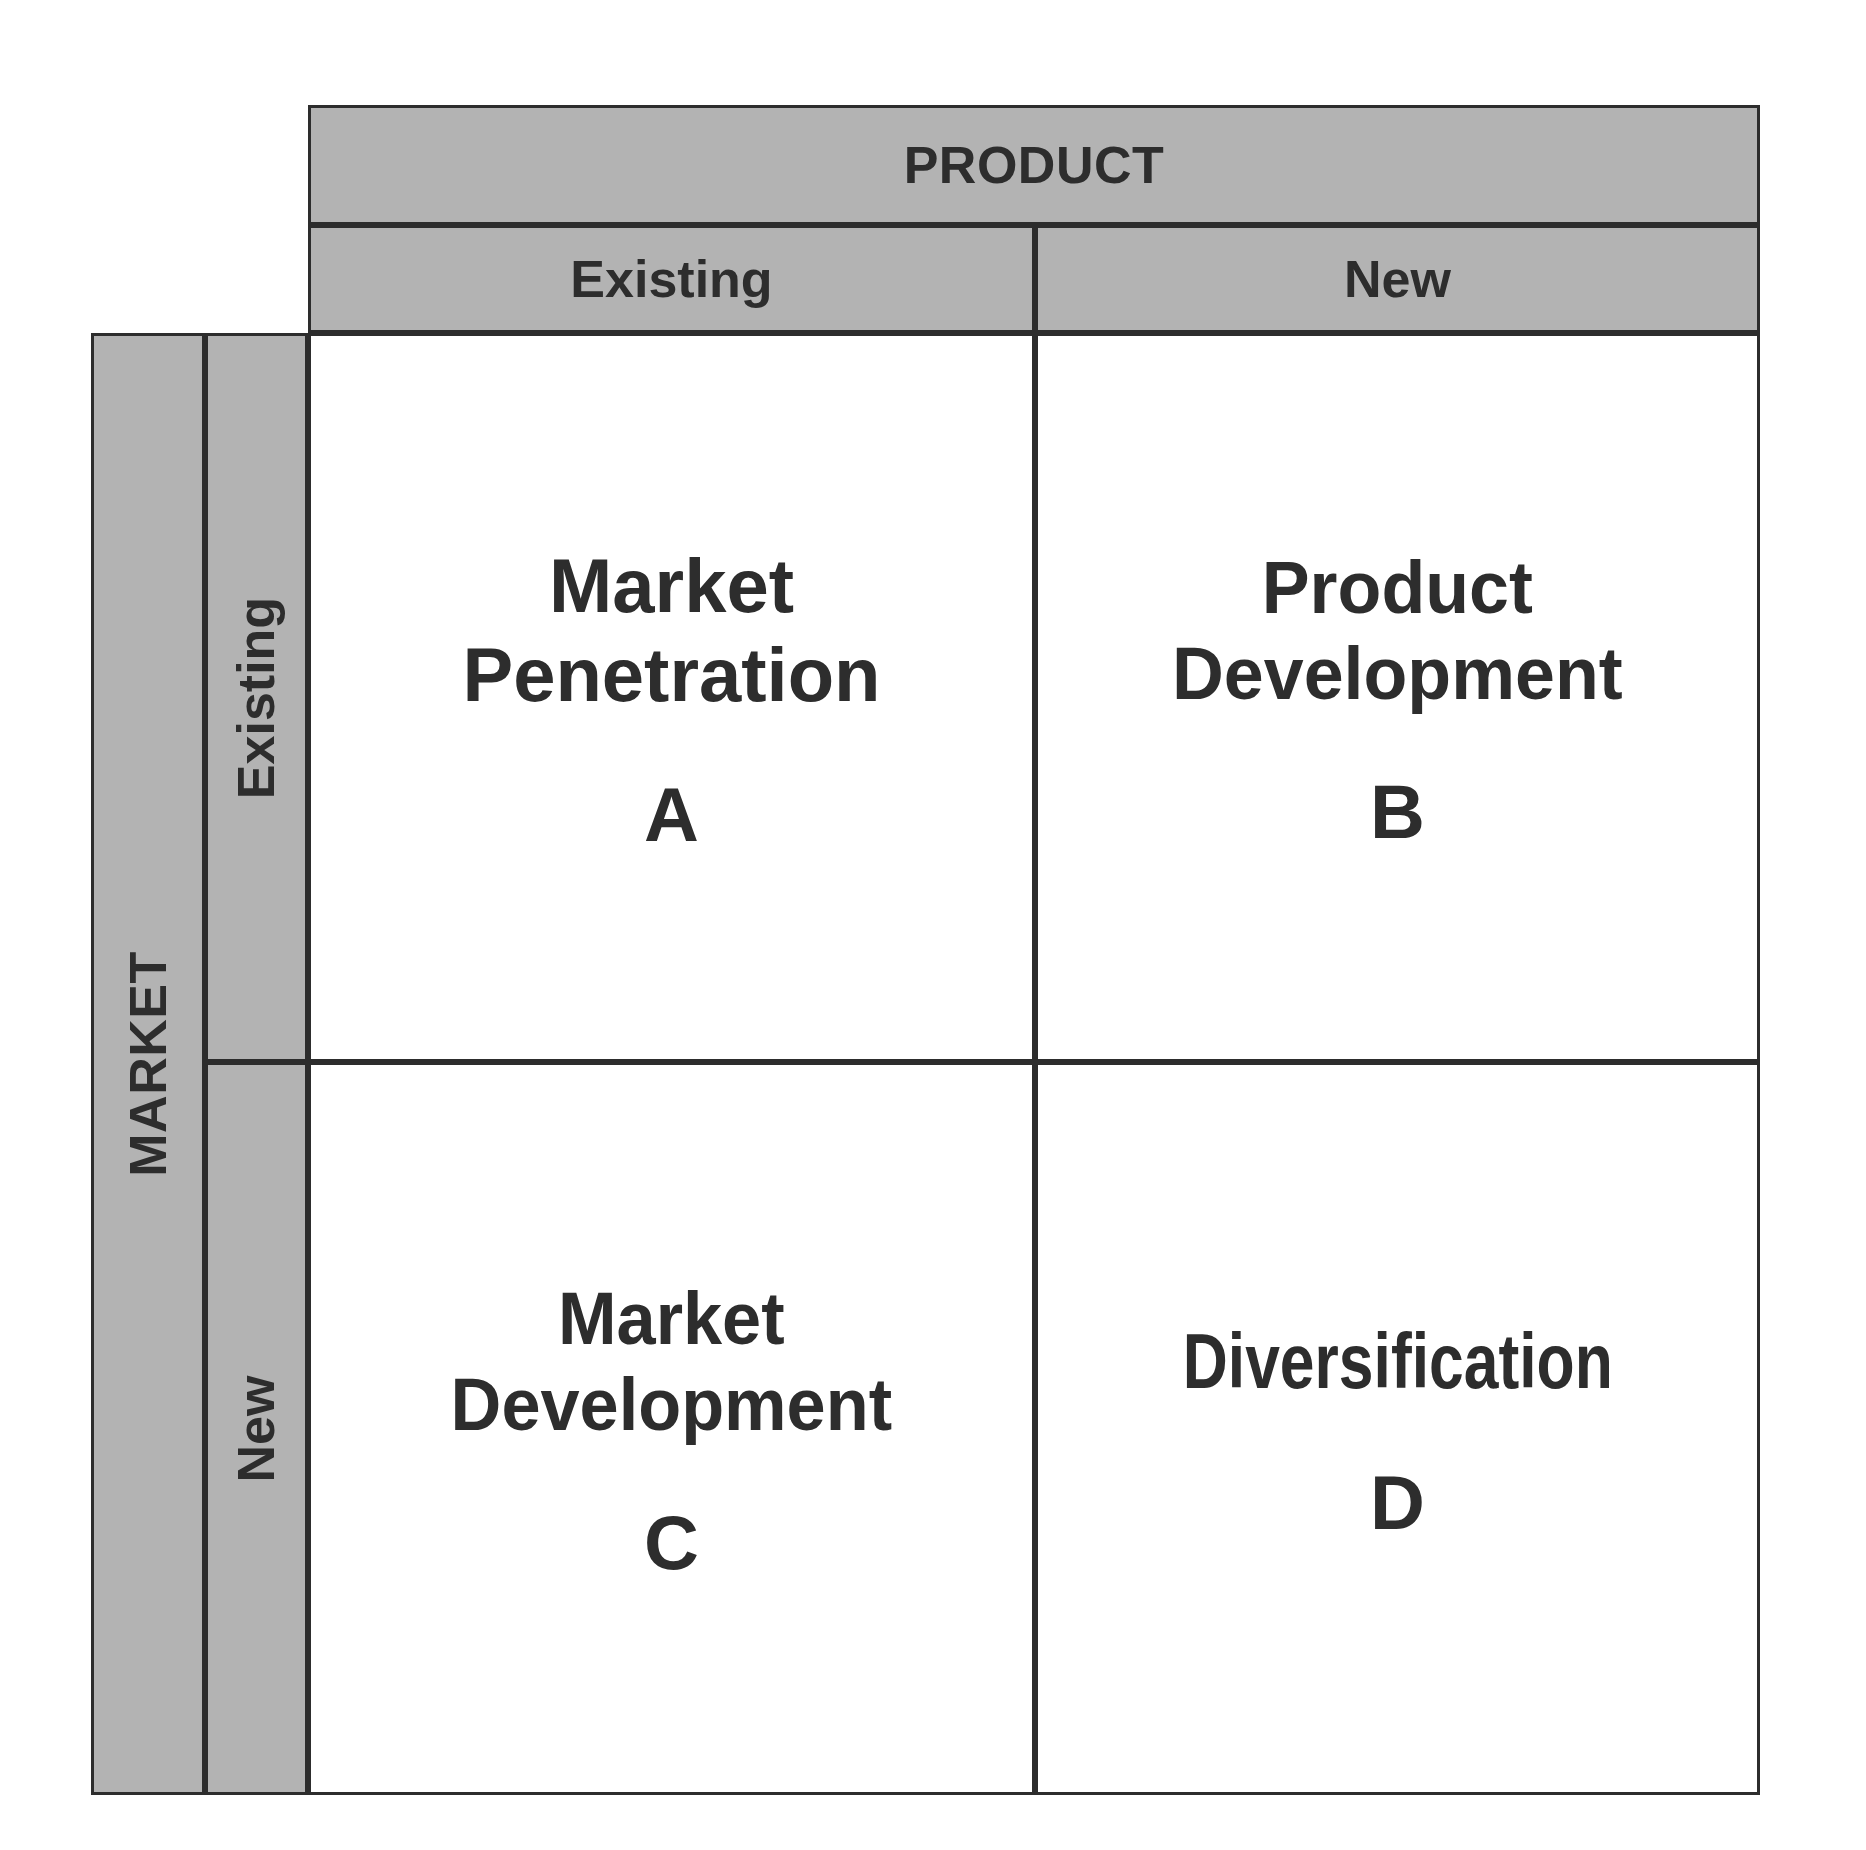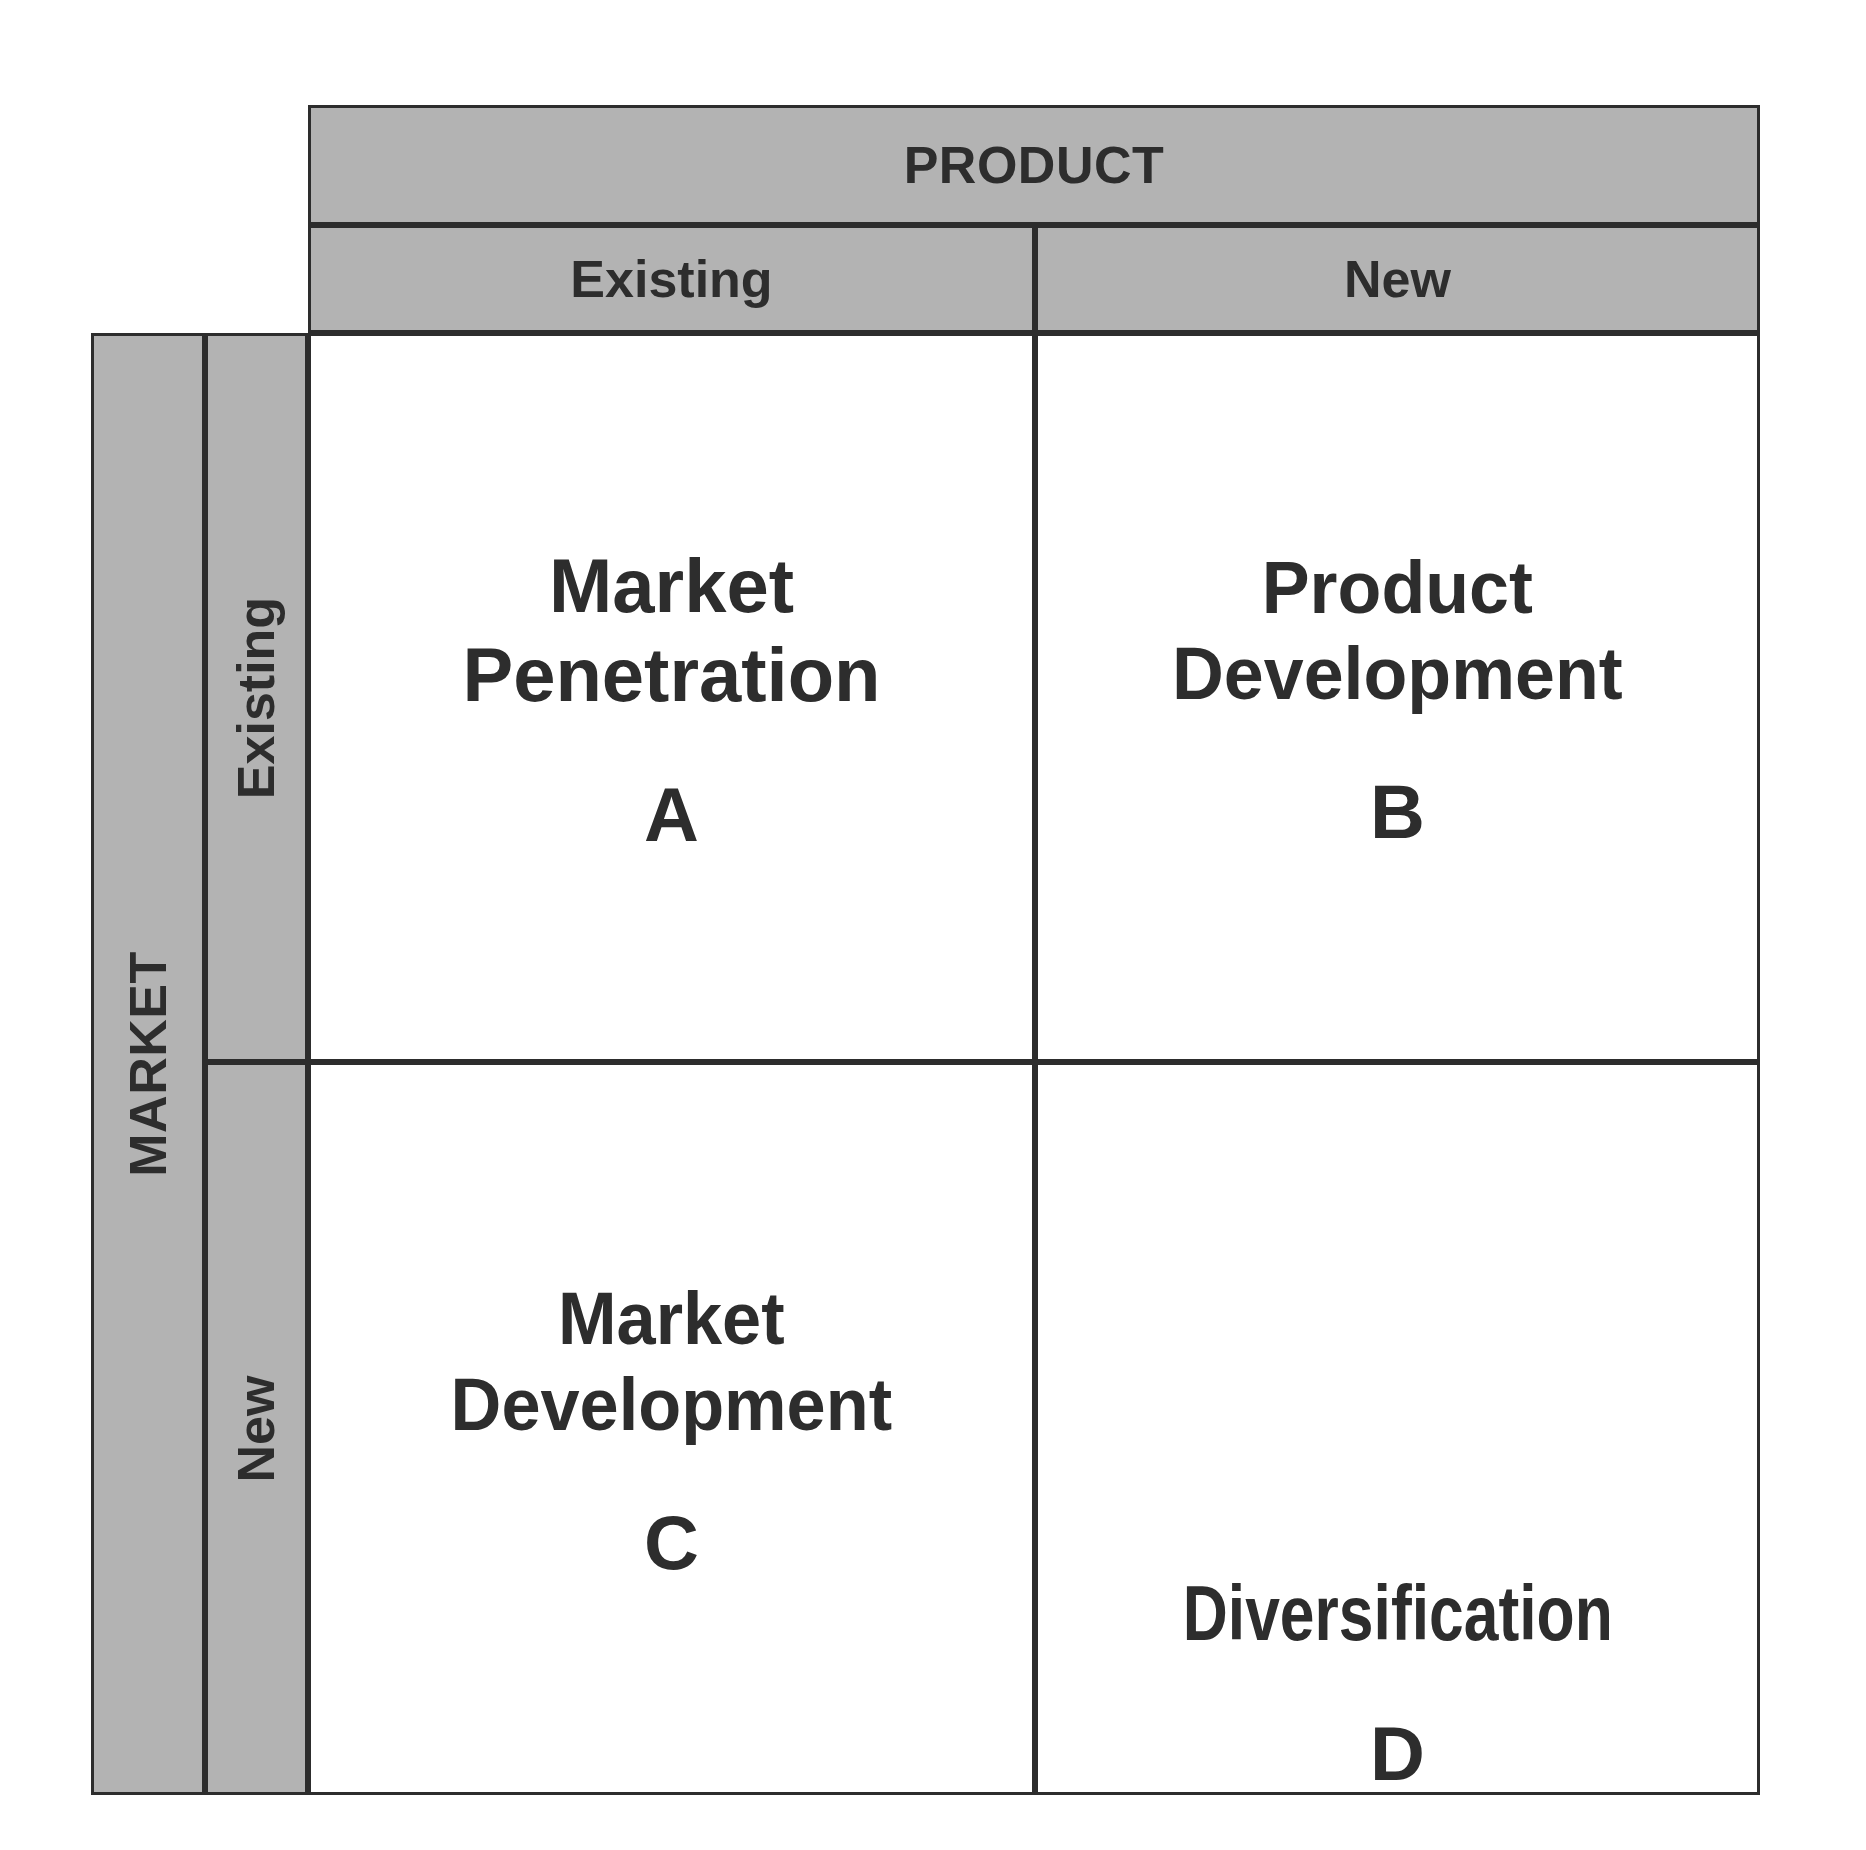--- a/index.html
+++ b/index.html
@@ -132,21 +132,21 @@
   .quad .code {
     font-size: 76px;
     font-weight: bold;
     line-height: 1;
     margin-top: 58px;
   }
 
   #quad-a { left: 308px;  top: 333px;  width: 727px; height: 729px; }
   #quad-b { left: 1035px; top: 333px;  width: 725px; height: 729px; }
   #quad-c { left: 308px;  top: 1062px; width: 727px; height: 733px; }
-  #quad-d { left: 1035px; top: 1062px; width: 725px; height: 733px; justify-content: flex-end; }
+  #quad-d { left: 1035px; top: 1062px; width: 725px; height: 733px; }
 
   
   #quad-b .title { font-size: 74px; transform: scaleX(0.97); }
   #quad-c .title { font-size: 74px; transform: scaleX(0.95); }
   #quad-d .title { font-size: 78px; transform: scaleX(0.80); white-space: nowrap; }
 </style>
 </head>
 <body>
 
 <div id="matrix-root">

